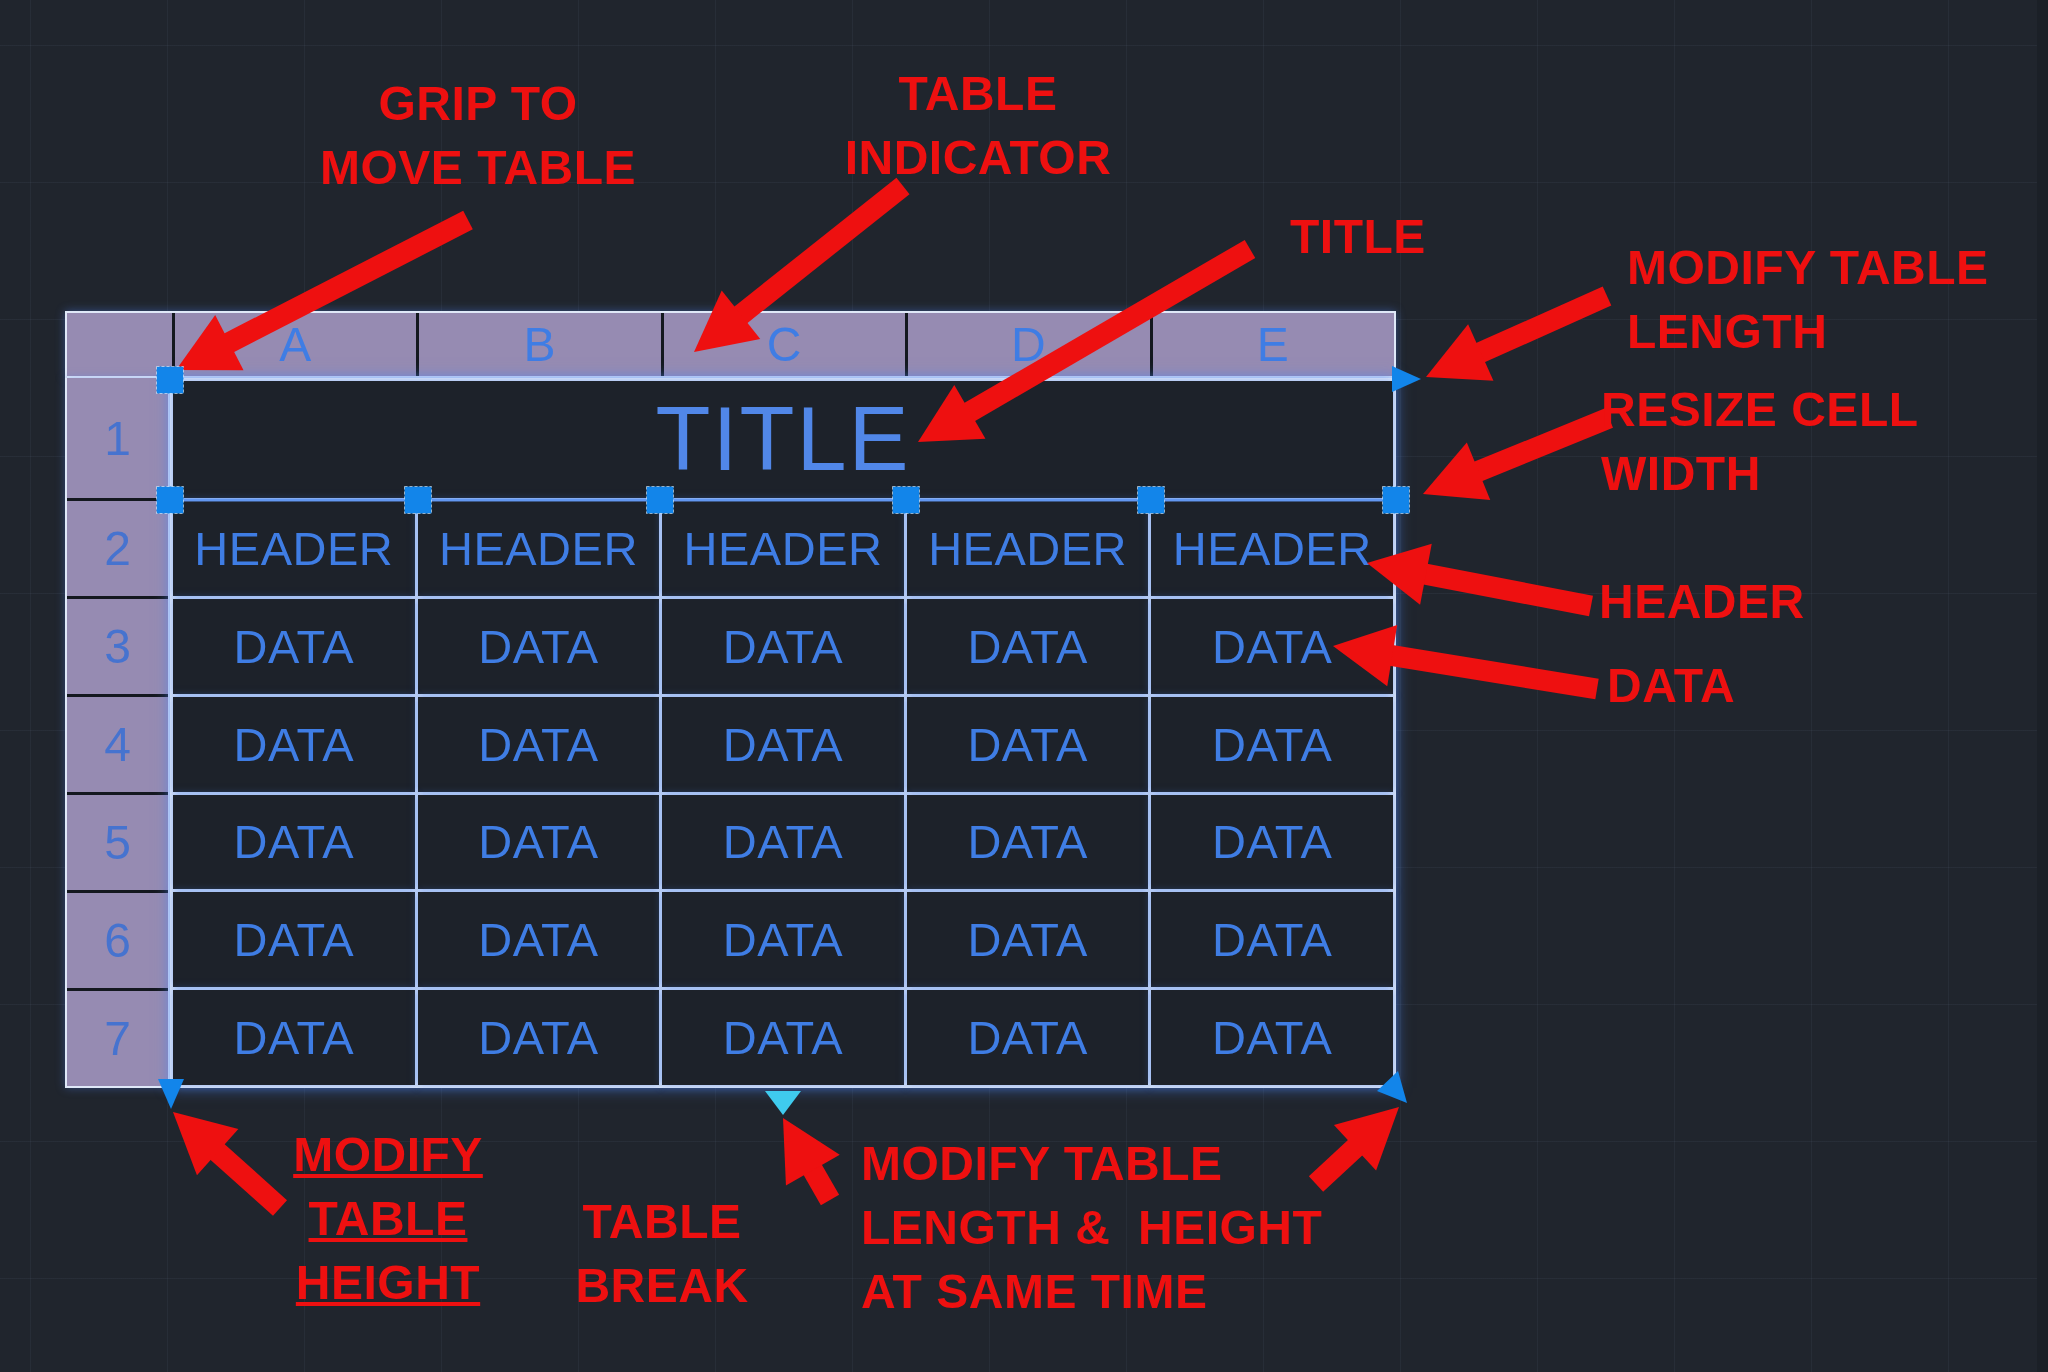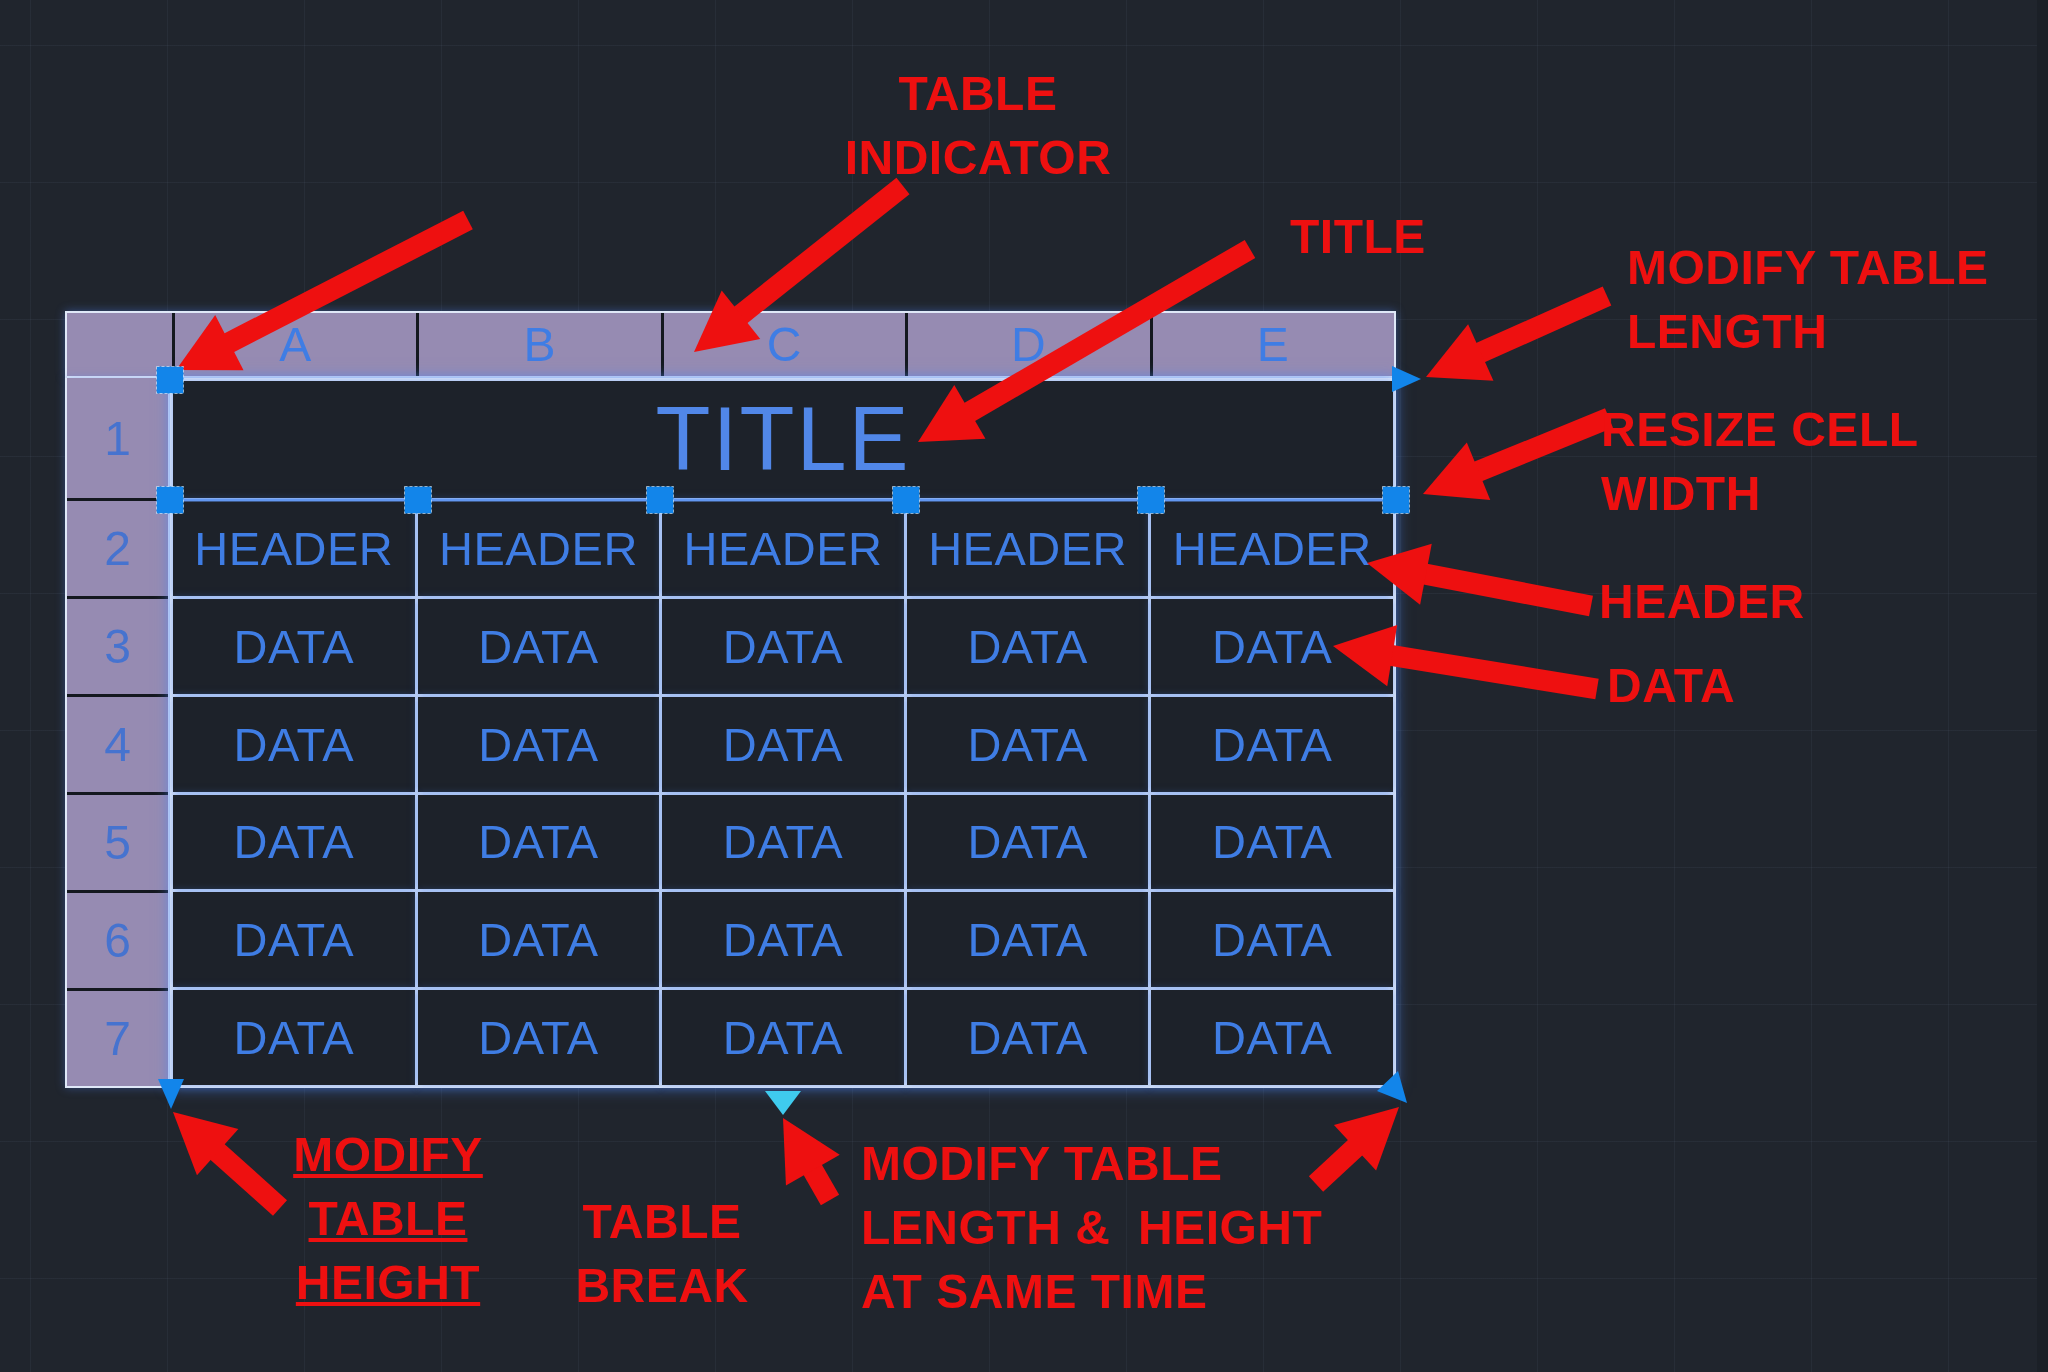--- a/index.html
+++ b/index.html
@@ -160,26 +160,28 @@
       <polygon points="1377,1091 1398,1071 1407,1103" fill="var(--grip)"></polygon>
       <rect x="156.5" y="366.5" width="27" height="27" fill="var(--grip)" stroke="rgba(255,255,255,0.55)" stroke-width="1" stroke-dasharray="3,2"></rect>
       <rect x="156.5" y="486.5" width="27" height="27" fill="var(--grip)" stroke="rgba(255,255,255,0.55)" stroke-width="1" stroke-dasharray="3,2"></rect>
       <rect x="404.5" y="486.5" width="27" height="27" fill="var(--grip)" stroke="rgba(255,255,255,0.55)" stroke-width="1" stroke-dasharray="3,2"></rect>
       <rect x="646.5" y="486.5" width="27" height="27" fill="var(--grip)" stroke="rgba(255,255,255,0.55)" stroke-width="1" stroke-dasharray="3,2"></rect>
       <rect x="892.5" y="486.5" width="27" height="27" fill="var(--grip)" stroke="rgba(255,255,255,0.55)" stroke-width="1" stroke-dasharray="3,2"></rect>
       <rect x="1137.5" y="486.5" width="27" height="27" fill="var(--grip)" stroke="rgba(255,255,255,0.55)" stroke-width="1" stroke-dasharray="3,2"></rect>
       <rect x="1382.5" y="486.5" width="27" height="27" fill="var(--grip)" stroke="rgba(255,255,255,0.55)" stroke-width="1" stroke-dasharray="3,2"></rect>
     </svg>
 
+  <div class="ann center" style="left:478px; top:72px;">GRIP TO
+MOVE TABLE</div>
   <div class="ann center" style="left:978px; top:62px;">TABLE
 INDICATOR</div>
   <div class="ann" style="left:1290px; top:205px;">TITLE</div>
   <div class="ann" style="left:1627px; top:236px;">MODIFY TABLE
 LENGTH</div>
-  <div class="ann" style="left:1601px; top:378px;margin-top:20px;">RESIZE CELL
+  <div class="ann" style="left:1601px; top:378px;">RESIZE CELL
 WIDTH</div>
   <div class="ann" style="left:1599px; top:570px;">HEADER</div>
   <div class="ann" style="left:1607px; top:654px;">DATA</div>
   <div class="ann center" style="left:388px; top:1123px;text-decoration:underline;">MODIFY
 TABLE
 HEIGHT</div>
   <div class="ann center" style="left:662px; top:1190px;">TABLE
 BREAK</div>
   <div class="ann" style="left:861px; top:1132px;">MODIFY TABLE
 LENGTH &amp;  HEIGHT

